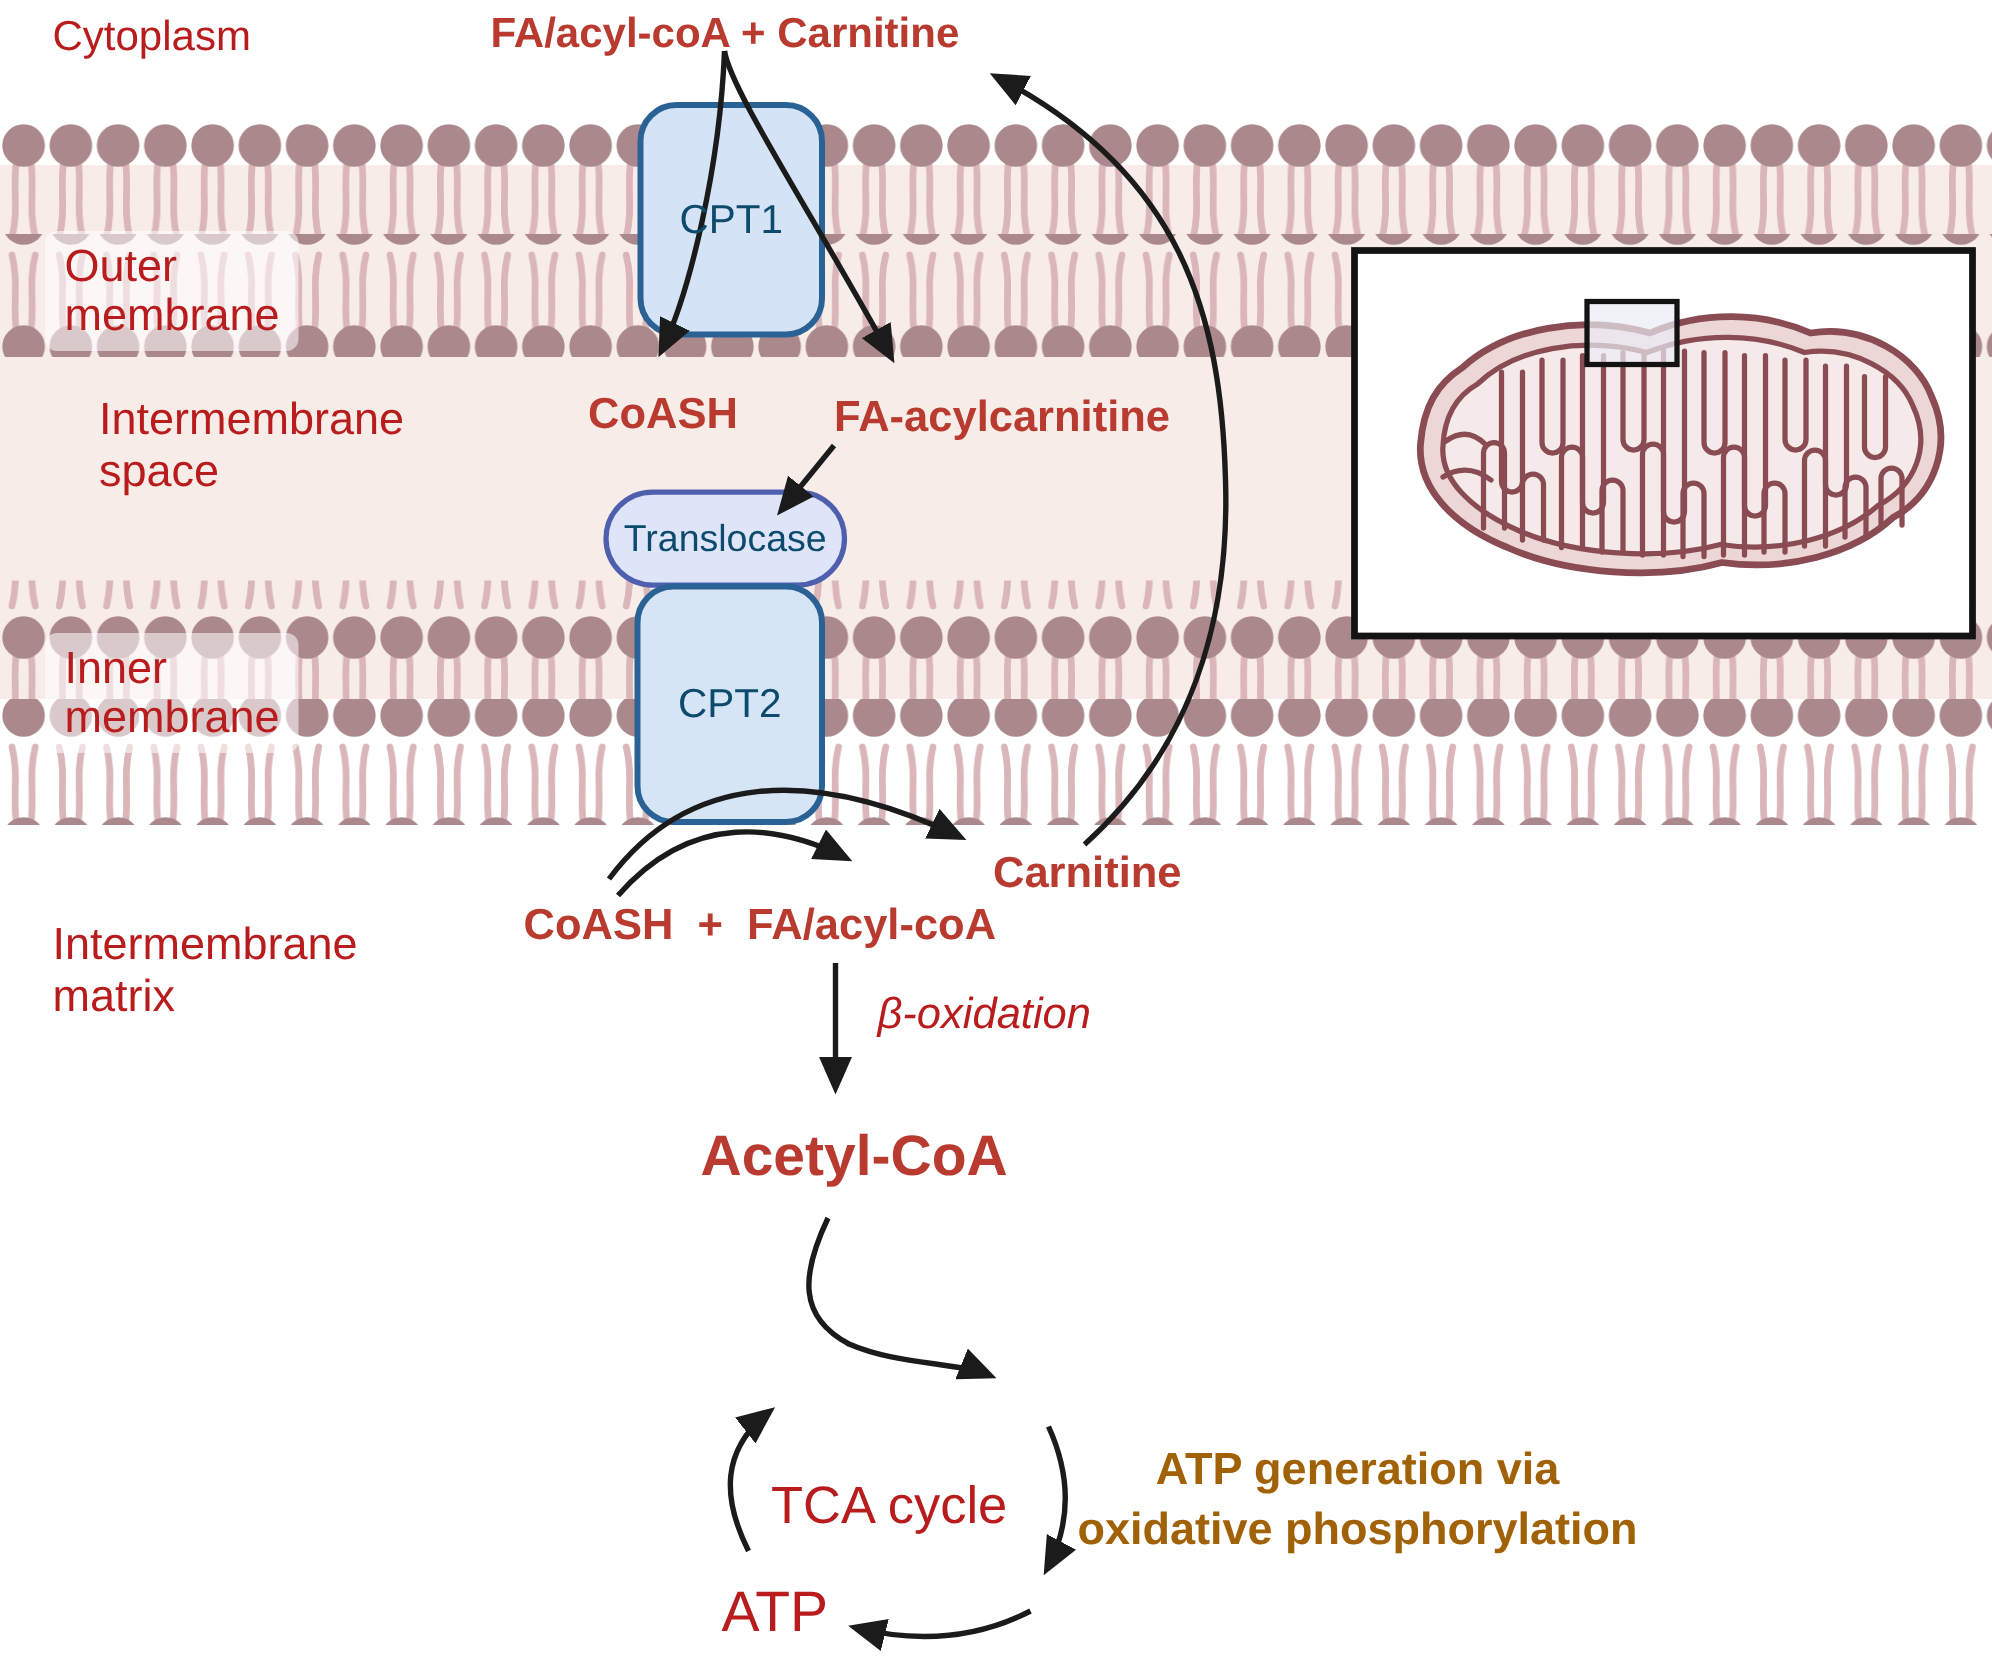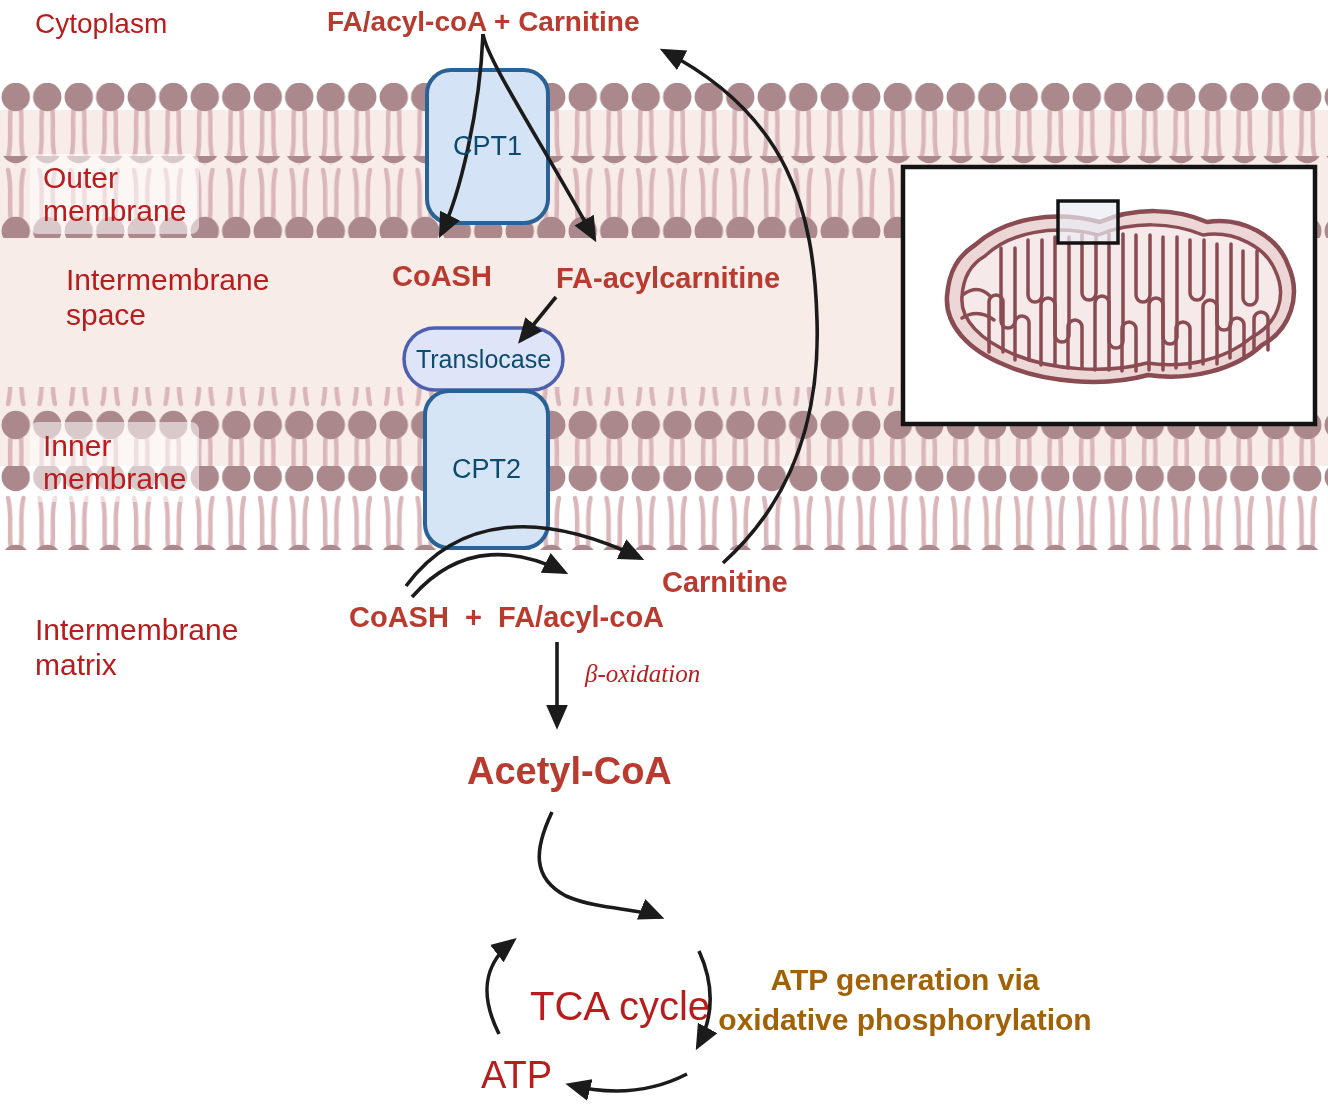--- a/index.html
+++ b/index.html
@@ -140,24 +140,24 @@
 
   <div class="protein-label" style="left:425px;top:391px;width:123px;height:157px;font-size:27px;">CPT2</div>
 
   <div class="lbl red-bold" style="left:662px;top:566px;font-size:29px;">Carnitine</div>
 
   <div class="lbl red-bold reaction" style="left:349px;top:601px;font-size:29px;">CoASH  +  FA/acyl-coA</div>
 
   <div class="lbl black" style="left:35px;top:613px;font-size:30px;line-height:1.15;">Intermembrane
 matrix</div>
 
-  <div class="lbl black" style="left:585px;top:660px;font-size:25px;font-style:italic;font-family:Liberation Serif, serif;">β-oxidation</div>
+  <div class="lbl black" style="left:585px;top:660px;font-size:29px;font-style:italic;">β-oxidation</div>
 
   <div class="lbl red-bold" style="left:467px;top:750px;font-size:38px;">Acetyl-CoA</div>
 
-  <div class="lbl black" style="left:530px;top:984px;font-size:40px;">TCA cycle</div>
+  <div class="lbl black" style="left:514px;top:984px;font-size:35px;">TCA cycle</div>
 
   <div class="lbl black" style="left:481px;top:1054px;font-size:38px;">ATP</div>
 
   <div class="lbl red-reg" style="left:690px;top:960px;width:430px;font-size:30px;line-height:1.33;text-align:center;">ATP generation via
 oxidative phosphorylation</div>
 
 </div>
 
 </body></html>

